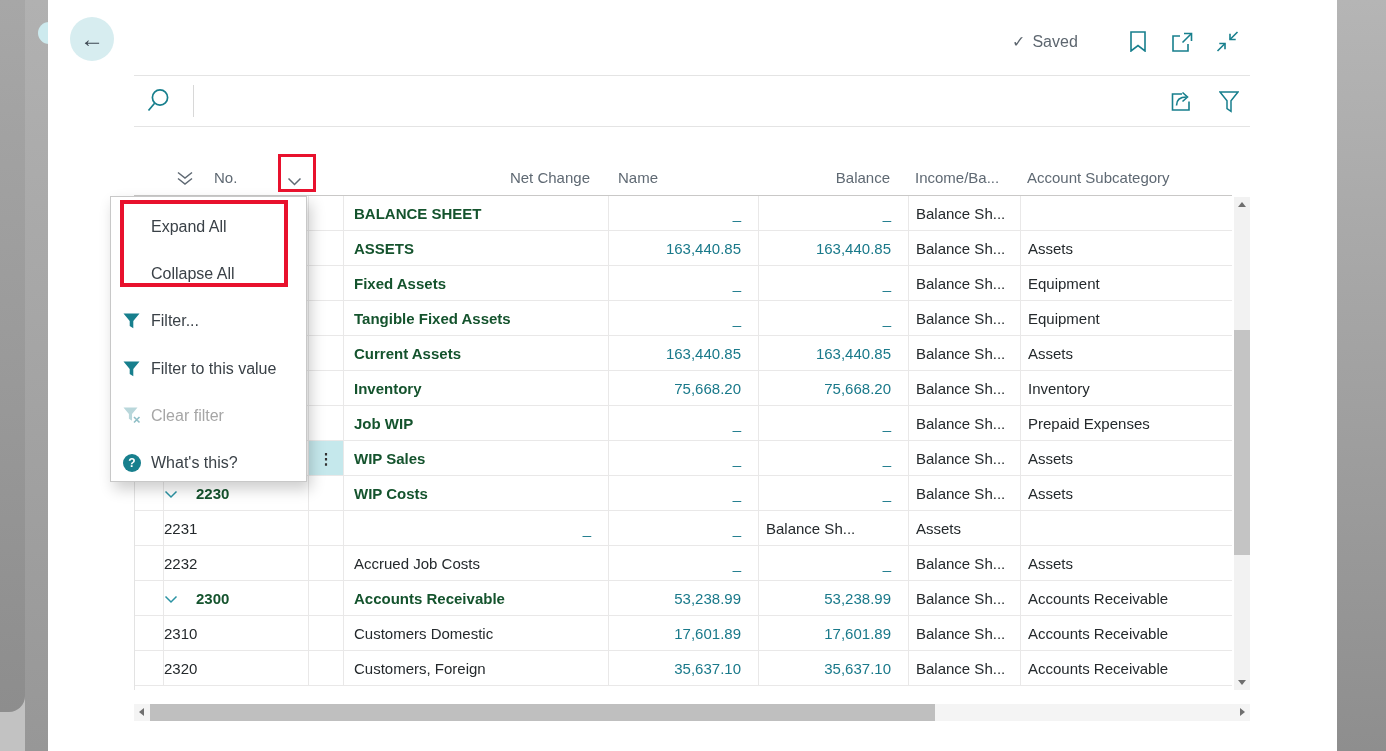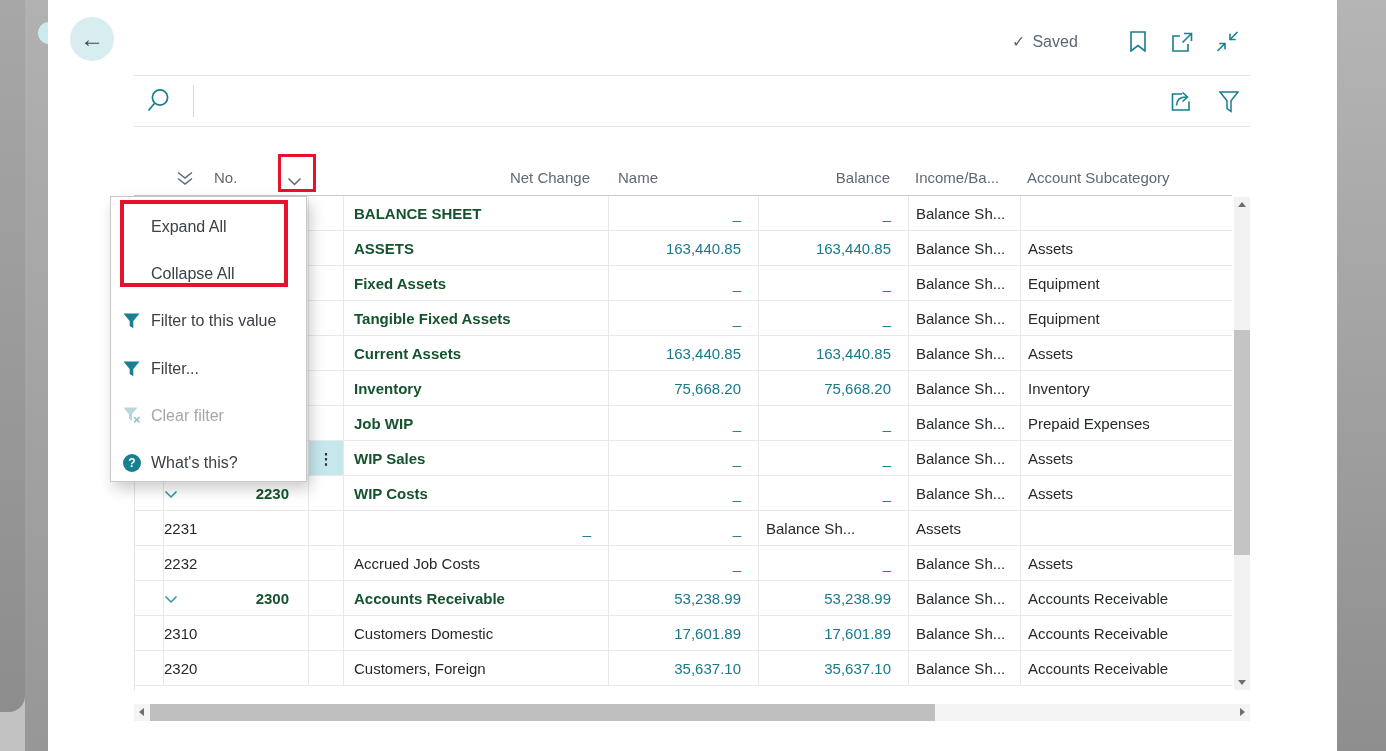--- a/index.html
+++ b/index.html
@@ -44,21 +44,21 @@
   .hc-right{justify-content:flex-end;padding-right:18px;}
   .hc-pad{padding-left:7px;}
 
   .grid-body{
     position:absolute;left:134px;top:196px;width:1098px;height:494px;overflow:hidden;
     border-left:1px solid #e3e3e3;
   }
   .row{display:grid;grid-template-columns:29px 145px 35px 265px 150px 150px 112px 212px;
     height:35px;border-bottom:1px solid #e9e8e8;font-size:15px;color:#24292c;}
   .cell{display:flex;align-items:center;border-right:1px solid #e9e8e8;height:100%;overflow:hidden;white-space:nowrap;}
-  .c-no{justify-content:space-between;padding-right:19px;gap:18px;}
+  .c-no{justify-content:flex-start;padding-right:19px;gap:18px;}
   .c-mid{justify-content:center;}
   .c-mid.sel{background:#c5e8ec;}
   .dots{font-size:15px;font-weight:700;color:#333;line-height:1;}
   .c-name{padding-left:10px;}
   .c-num{justify-content:flex-end;padding-right:17px;color:#19798a;}
   .c-txt{padding-left:7px;}
   .bold{font-weight:700;color:#14532d;}
   .rowchev{flex:0 0 auto;display:block;}
 
   
@@ -444,29 +444,29 @@
     <div class="ctx-item">
       <span class="ic"></span>
       <span>Collapse All</span>
     </div>
     <div class="ctx-item">
       <span class="ic">
         <svg width="17" height="16" viewBox="0 0 17 16">
           <path d="M0.5 0.5 H16.5 L10.3 8 V15.3 L6.7 13 V8 Z" fill="#177f8d"></path>
         </svg>
       </span>
-      <span>Filter to this value</span>
+      <span>Filter...</span>
     </div>
     <div class="ctx-item">
       <span class="ic">
         <svg width="17" height="16" viewBox="0 0 17 16">
           <path d="M0.5 0.5 H16.5 L10.3 8 V15.3 L6.7 13 V8 Z" fill="#177f8d"></path>
         </svg>
       </span>
-      <span>Filter...</span>
+      <span>Filter to this value</span>
     </div>
     <div class="ctx-item disabled">
       <span class="ic">
         <svg width="18" height="17" viewBox="0 0 18 17">
           <path d="M0.5 0.5 H14.5 L9 7 V13.8 L5.9 11.8 V7 Z" fill="#b9d7db"></path>
           <path d="M11 10 L16.5 15.5 M16.5 10 L11 15.5" stroke="#8fbec6" stroke-width="1.6" fill="none"></path>
         </svg>
       </span>
       <span>Clear filter</span>
     </div>

